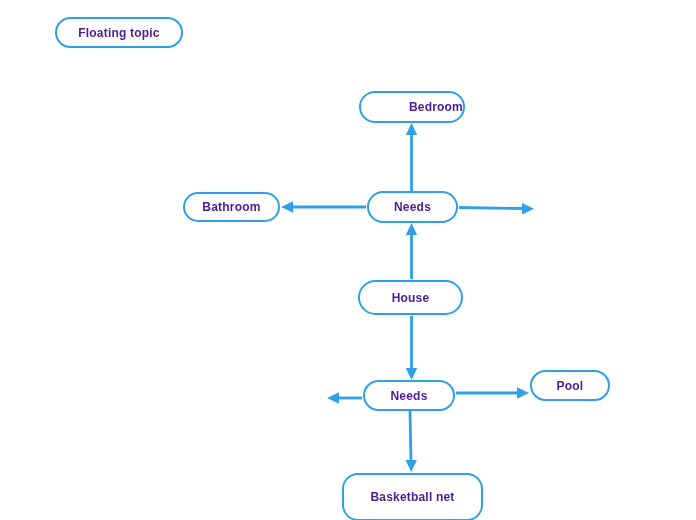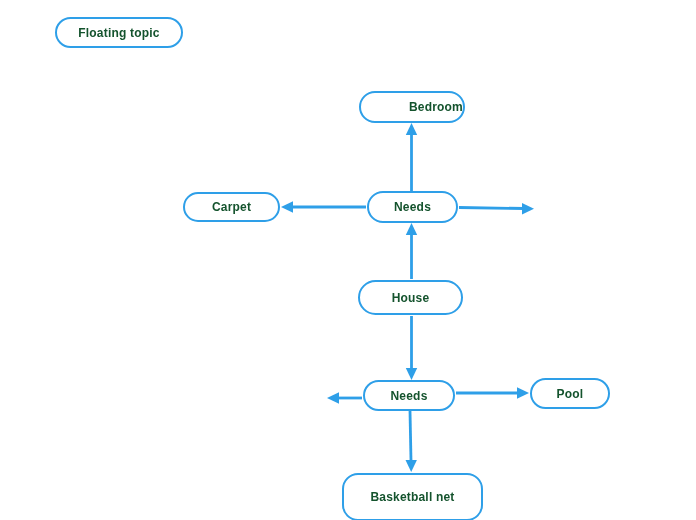--- a/index.html
+++ b/index.html
@@ -25,39 +25,39 @@
   }
   .node {
     position: absolute;
     box-sizing: border-box;
     display: flex;
     align-items: center;
     justify-content: center;
     background: #ffffff;
     border: 2px solid #2e9fe8;
     border-radius: 16px;
-    color: #14532d;
+    color: #4c1d95;
     font-weight: bold;
     font-size: 12px;
     letter-spacing: 0.2px;
     cursor: default;
     z-index: 2;
   }
   .node span { white-space: nowrap; }
 
   .node-floating-topic { left: 55px;  top: 17px;  width: 128px; height: 31px; }
   .node-bedroom        { left: 359px; top: 91px;  width: 106px; height: 32px; justify-content: flex-end; }
   .node-kitchen        { left: 183px; top: 192px; width: 97px;  height: 30px; }
   .node-needs          { left: 367px; top: 191px; width: 91px;  height: 32px; }
   .node-bathroom       { left: 535px; top: 193px; width: 110px; height: 31px; }
   .node-house          { left: 358px; top: 280px; width: 105px; height: 35px;
                          font-size: 12px; border-radius: 18px; }
   .node-carpet         { left: 172px; top: 383px; width: 153px; height: 31px; }
   .node-wants          { left: 363px; top: 380px; width: 92px;  height: 31px; }
-  .node-pool           { left: 530px; top: 378px; width: 80px;  height: 31px; }
+  .node-pool           { left: 530px; top: 370px; width: 80px;  height: 31px; }
   .node-basketball     { left: 342px; top: 473px; width: 141px; height: 48px; }
 
   .connector-layer line {
     stroke: #2e9fe8;
     stroke-width: 2.8;
     stroke-linecap: butt;
   }
   .connector-layer polygon {
     fill: #2e9fe8;
   }
@@ -112,21 +112,21 @@
 
   <div class="node node-floating-topic">
     <span>Floating topic</span>
   </div>
 
   <div class="node node-bedroom">
     <span>Bedroom</span>
   </div>
 
   <div class="node node-kitchen">
-    <span>Carpet</span>
+    <span>Bathroom</span>
   </div>
 
   <div class="node node-needs">
     <span>Needs</span>
   </div>
 
 
   <div class="node node-house">
     <span>House</span>
   </div>

